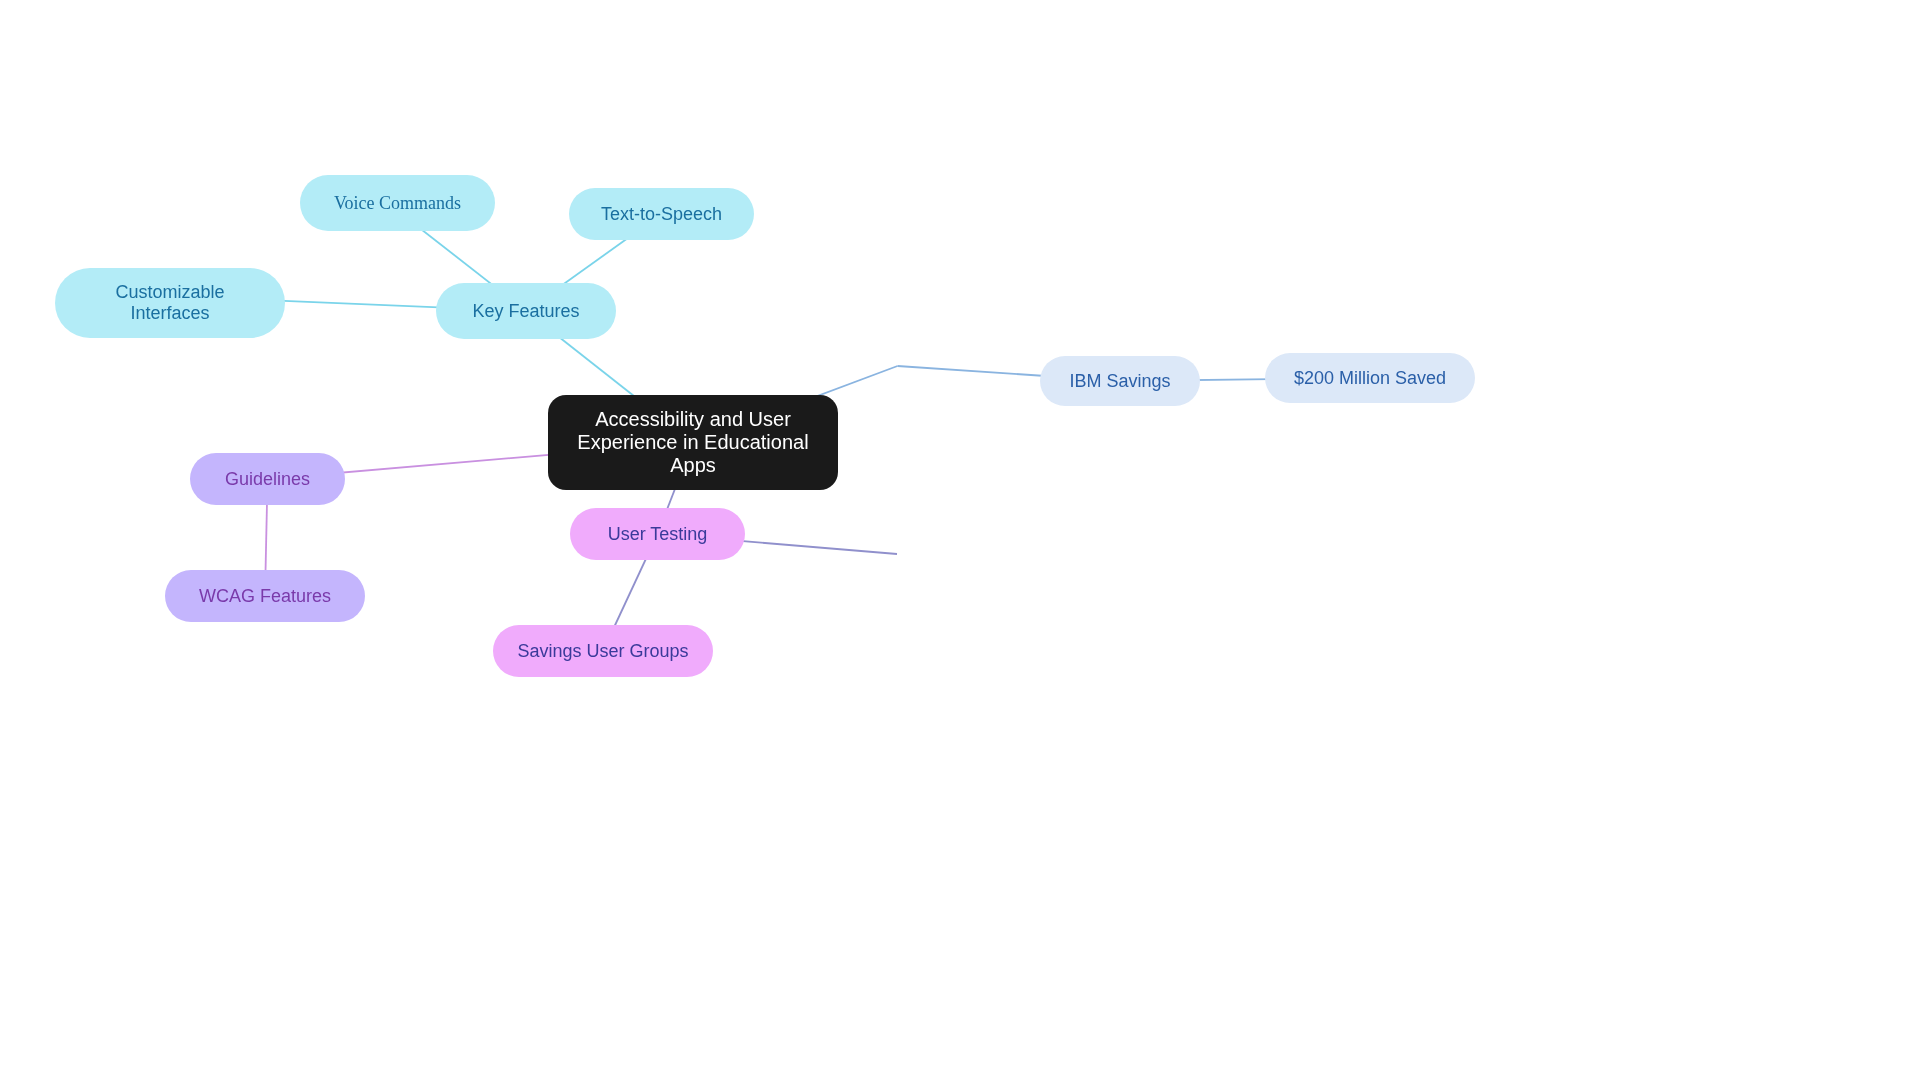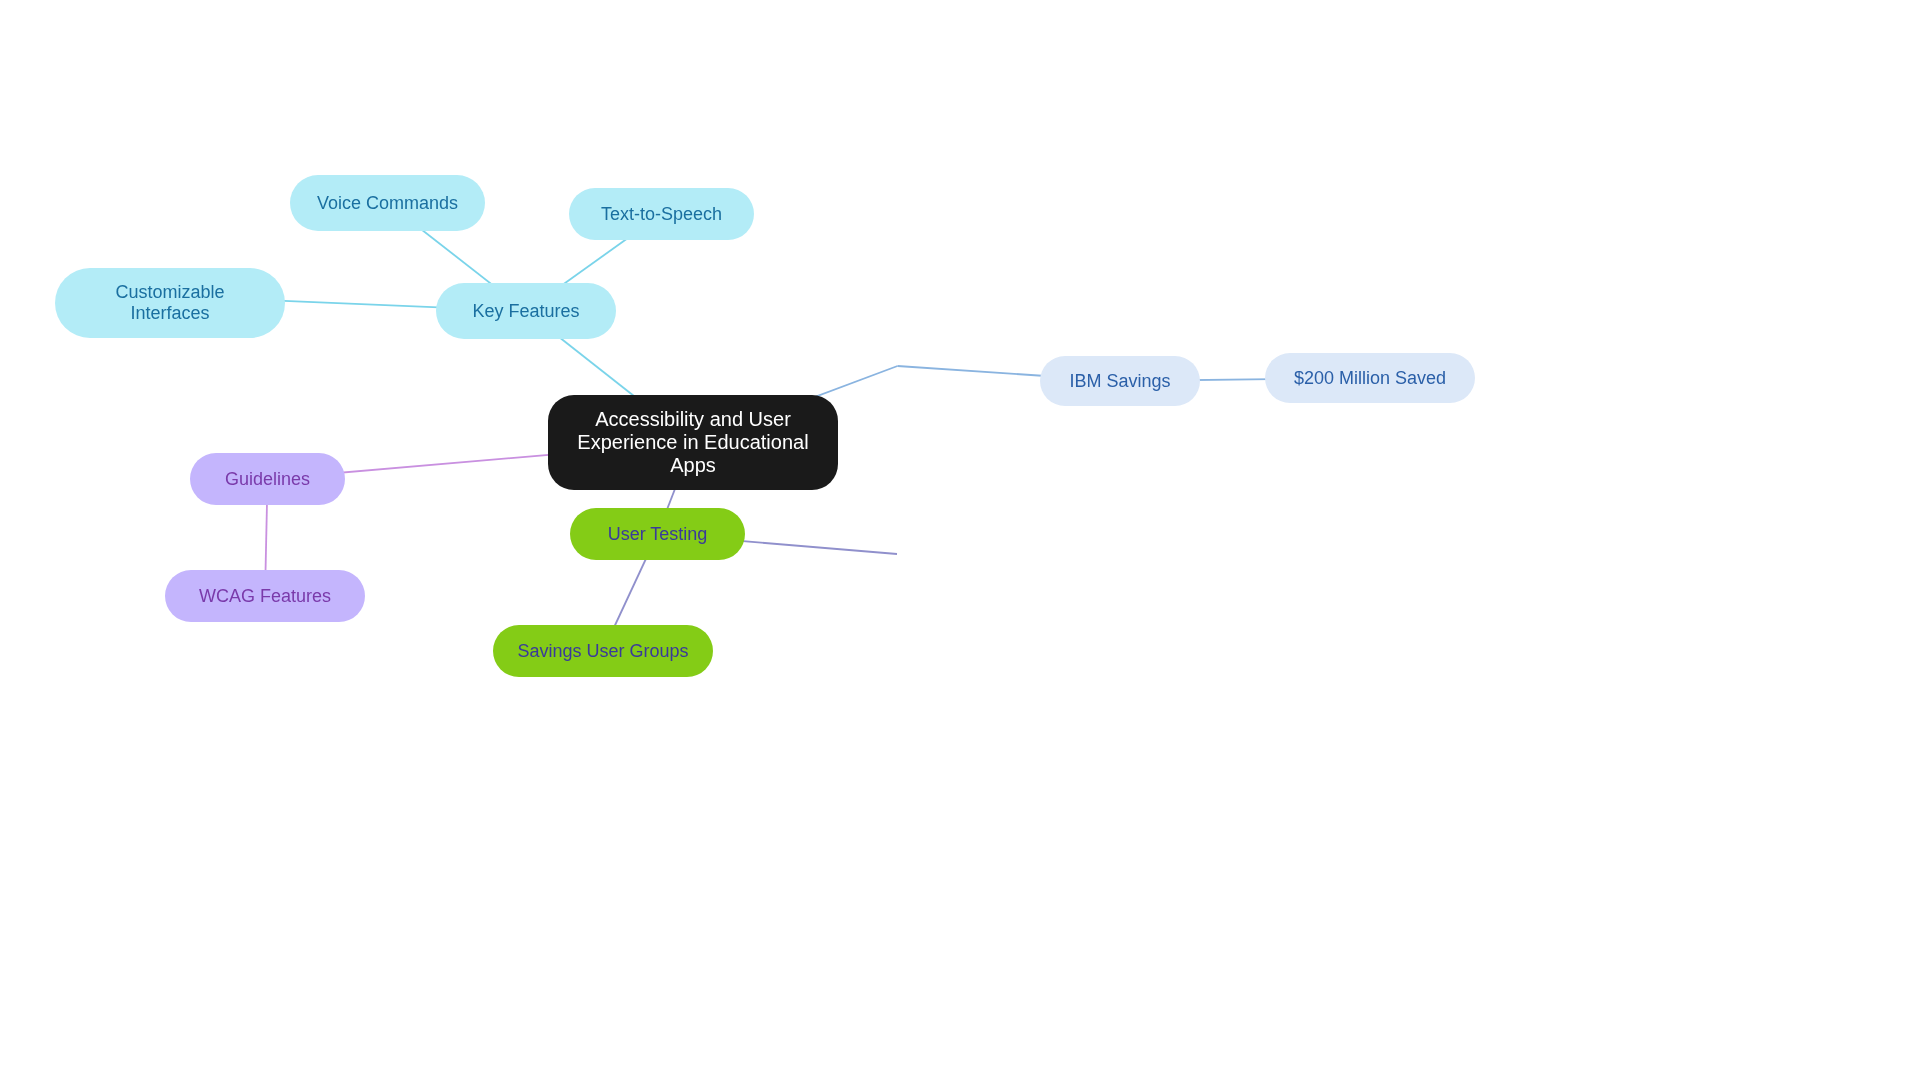--- a/index.html
+++ b/index.html
@@ -31,21 +31,21 @@
       justify-content: center;
       text-align: center;
       font-size: 18px;
       font-weight: 500;
       padding: 14px 24px;
       white-space: pre-line;
     }
     .node-center {
       background: #1a1a1a;
       color: #ffffff;
-      border-radius: 26px;
+      border-radius: 18px;
       font-size: 20px;
       font-weight: 500;
       width: 290px;
       height: 95px;
       padding: 14px 20px;
     }
     .node-cyan {
       background: #b3ecf7;
       color: #1a6fa0;
       border: none;
@@ -54,21 +54,21 @@
       background: #dce8f8;
       color: #2a5fa8;
       border: none;
     }
     .node-purple {
       background: #c4b5fd;
       color: #7a3aaa;
       border: none;
     }
     .node-lavender {
-      background: #84cc16;
+      background: #f0abfc;
       color: #3a3a9a;
       border: none;
     }
   </style>
 </head>
 <body>
 
 <div id="mindmap-container">
   <svg id="connections">
       <line x1="693" y1="442.5" x2="526" y2="311" stroke="#7ad4ea" stroke-width="1.8"></line>
@@ -80,21 +80,21 @@
       <line x1="1120" y1="381" x2="1370" y2="378" stroke="#8ab4e0" stroke-width="1.8"></line>
       <line x1="693" y1="442.5" x2="267.5" y2="479" stroke="#c990e0" stroke-width="1.8"></line>
       <line x1="267.5" y1="479" x2="265" y2="596" stroke="#c990e0" stroke-width="1.8"></line>
       <line x1="693" y1="442.5" x2="657.5" y2="534" stroke="#9090cc" stroke-width="1.8"></line>
       <line x1="657.5" y1="534" x2="897" y2="554" stroke="#9090cc" stroke-width="1.8"></line>
       <line x1="657.5" y1="534" x2="603" y2="651" stroke="#9090cc" stroke-width="1.8"></line>
     </svg>
 <div class="node node-center" style="left: 548px; top: 395px; width: 290px; min-height: 95px;">Accessibility and User
 Experience in Educational Apps</div>
     <div class="node node-cyan" style="left: 436px; top: 283px; width: 180px; min-height: 56px;">Key Features</div>
-    <div class="node node-cyan" style="left: 290px; top: 175px; width: 195px; min-height: 56px;">Voice Commands</div>
+    <div class="node node-cyan" style="left: 300px; top: 175px; width: 195px; min-height: 56px; font-family: Liberation Serif, serif;">Voice Commands</div>
     <div class="node node-cyan" style="left: 569px; top: 188px; width: 185px; min-height: 52px;">Text-to-Speech</div>
     <div class="node node-cyan" style="left: 55px; top: 268px; width: 230px; min-height: 56px;">Customizable Interfaces</div>
     <div class="node node-blue" style="left: 1040px; top: 356px; width: 160px; min-height: 50px;">IBM Savings</div>
     <div class="node node-blue" style="left: 1265px; top: 353px; width: 210px; min-height: 50px;">$200 Million Saved</div>
     <div class="node node-purple" style="left: 190px; top: 453px; width: 155px; min-height: 52px;">Guidelines</div>
     <div class="node node-purple" style="left: 165px; top: 570px; width: 200px; min-height: 52px;">WCAG Features</div>
     <div class="node node-lavender" style="left: 570px; top: 508px; width: 175px; min-height: 52px;">User Testing</div>
     <div class="node node-lavender" style="left: 493px; top: 625px; width: 220px; min-height: 52px;">Savings User Groups</div>
   </div>
 

